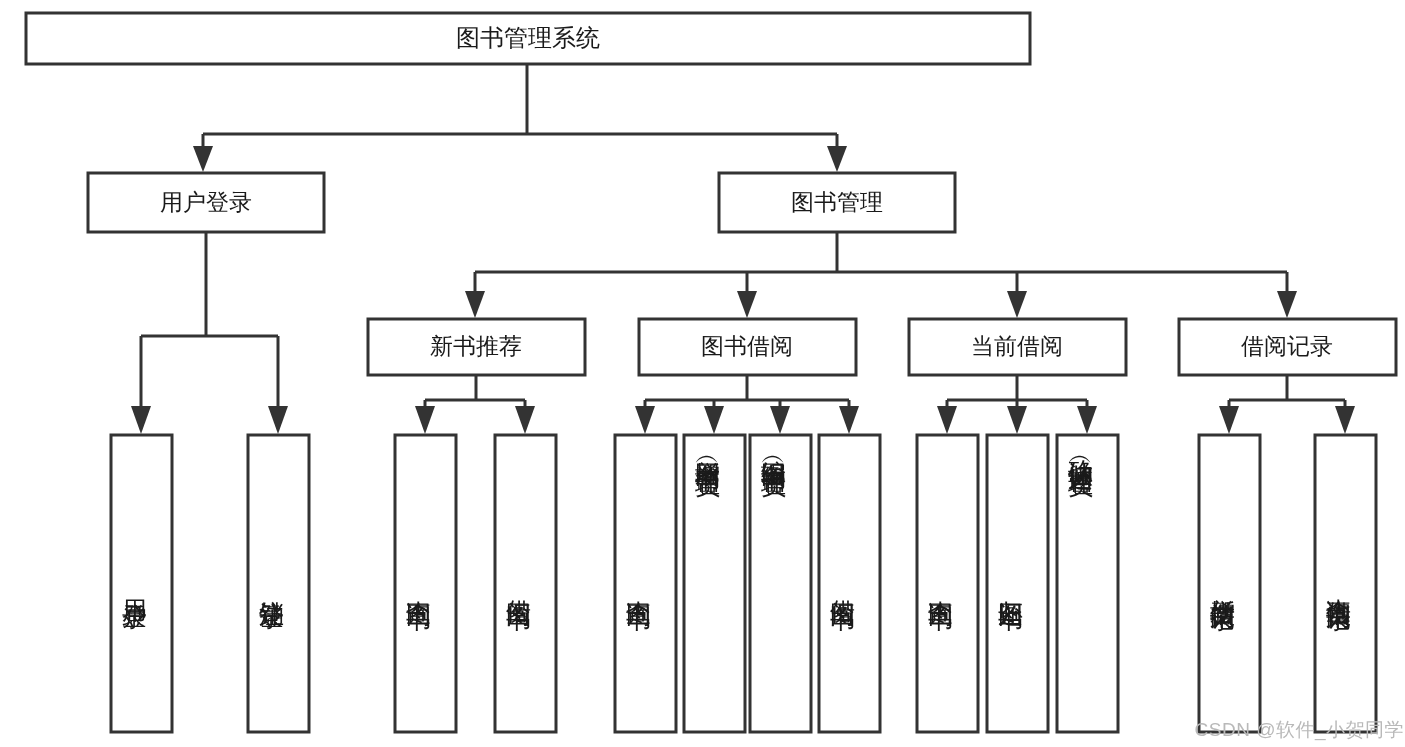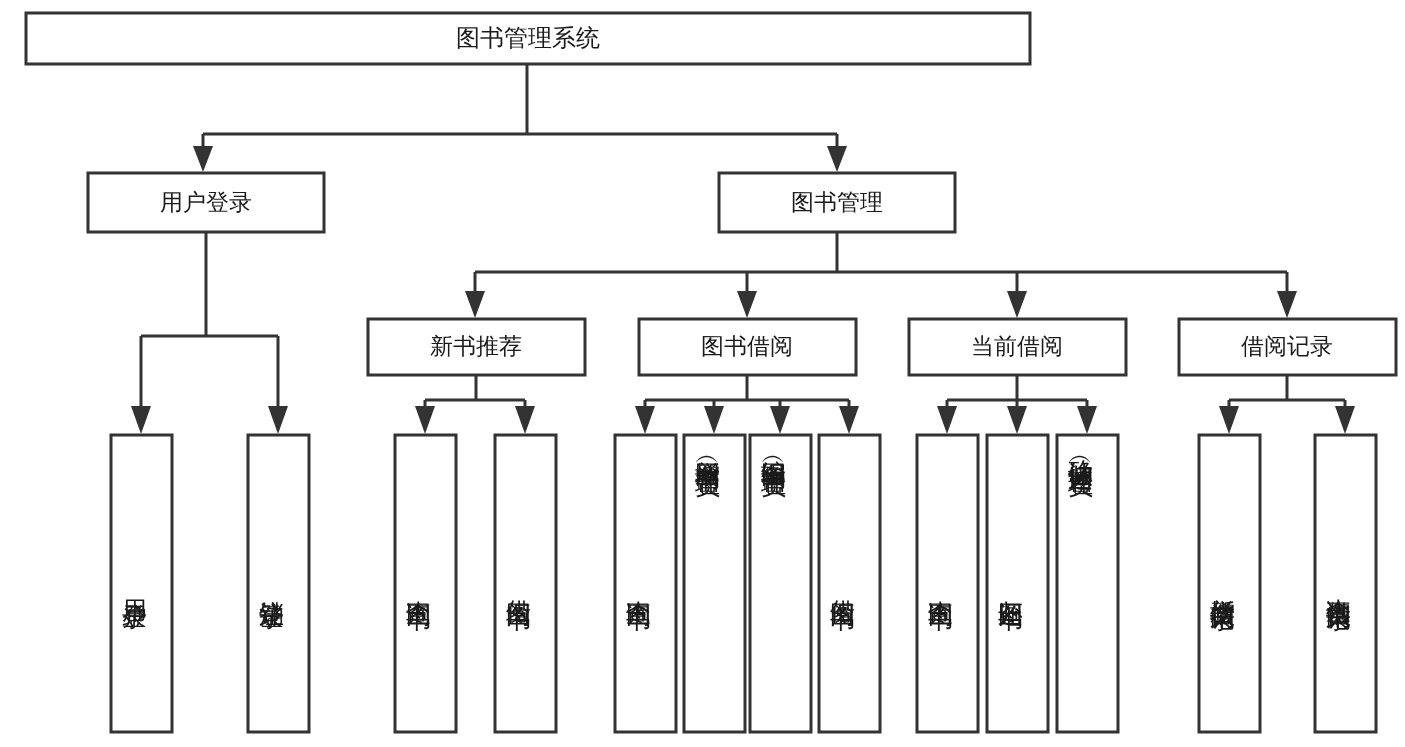--- a/index.html
+++ b/index.html
@@ -263,13 +263,14 @@
     <span class="leaf-label">确认归还（管理员）</span>
   </div>
 
   <div class="leaf-label-wrap" style="left:1192px;top:435px;width:61px;height:297px;">
     <span class="leaf-label">新增借阅记录</span>
   </div>
   <div class="leaf-label-wrap" style="left:1308px;top:435px;width:61px;height:297px;">
     <span class="leaf-label">查询借阅记录</span>
   </div>
 
+  <div class="watermark">CSDN @软件_小贺同学</div>
 </div>
 
 </body></html>

